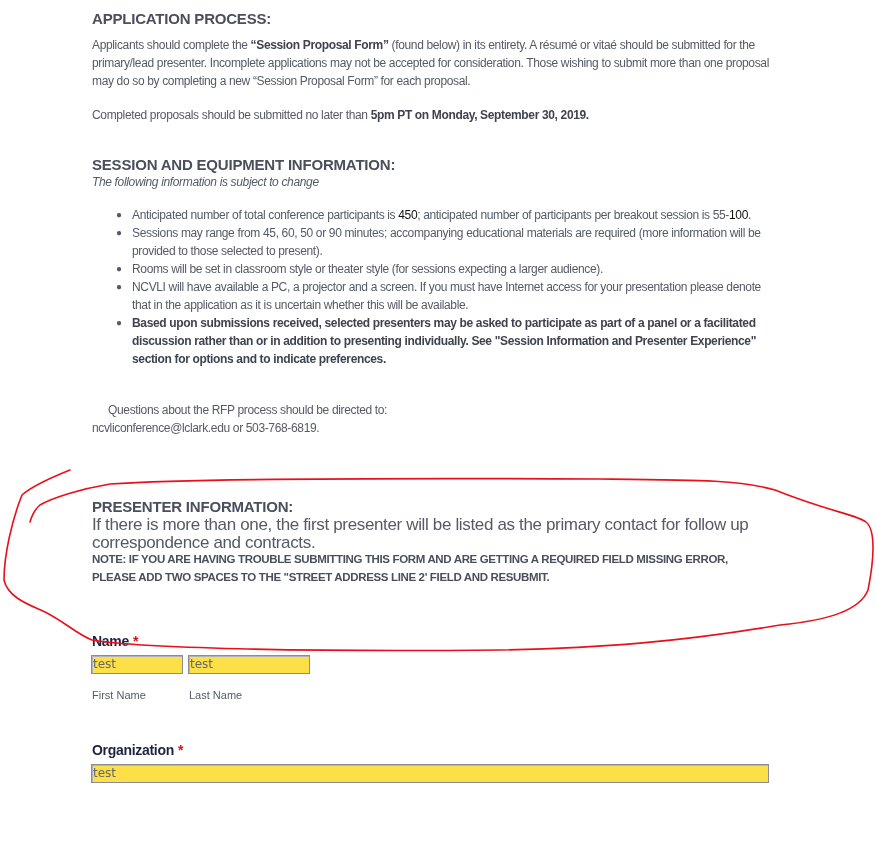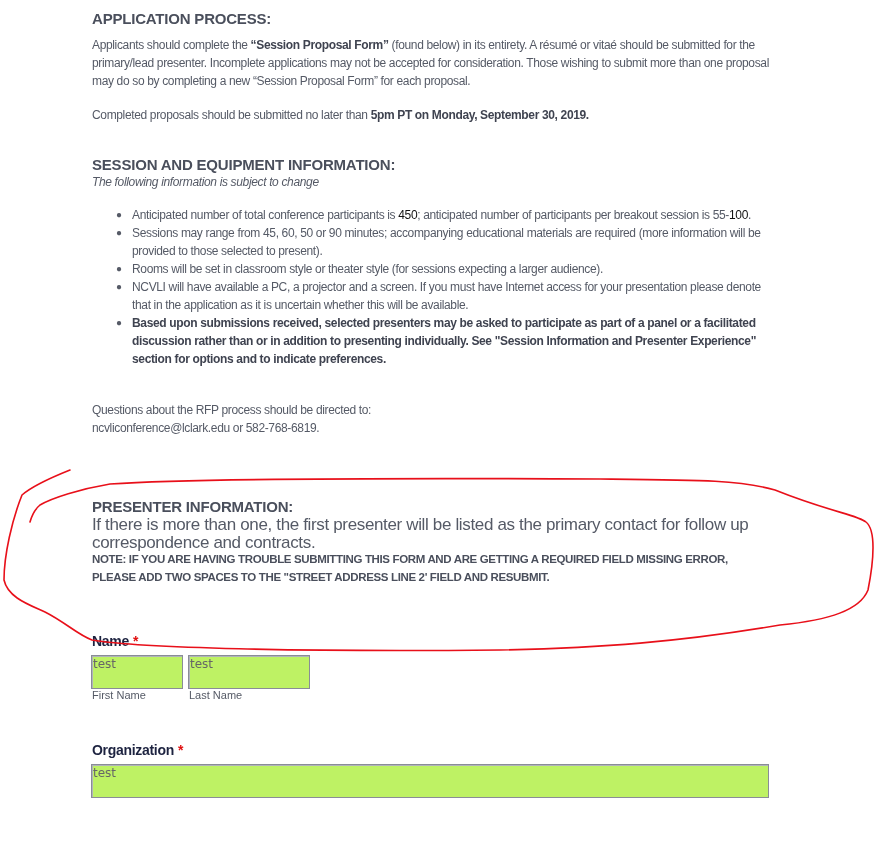--- a/index.html
+++ b/index.html
@@ -11,21 +11,21 @@
     p { margin: 0; font-size: 12px; line-height: 18px; letter-spacing: -0.35px; color: #555a66; position: absolute; left: 0; width: 690px; }
     p b, li b { color: #3f4350; }
     .italic { font-style: italic; }
     ul { margin: 0; padding: 0; list-style: none; position: absolute; left: 22px; width: 660px; }
     li { font-size: 12px; line-height: 18px; letter-spacing: -0.35px; position: relative; padding-left: 18px; color: #555a66; }
     li .bullet { position: absolute; left: 2px; top: 0; font-size: 10px; color: #555a66; }
     li .dark { color: #111; }
     li.bold { font-weight: bold; color: #3f4350; }
     .form-label { position: absolute; left: 92px; font-size: 14px; font-weight: bold; color: #1d2340; letter-spacing: -0.3px; }
     .form-label .req { color: #e01010; margin-left: 4px; }
-    .input { position: absolute; height: 34px; background: #bef264; border: 1px solid #8a8d96;
+    .input { position: absolute; height: 19px; background: #fde047; border: 1px solid #8a8d96;
              box-shadow: inset 1px 1px 0 #b0b3ba; font-family: "DejaVu Sans", sans-serif; font-size: 12px;
              color: #666; padding: 0 0 1px 1px; box-sizing: border-box; line-height: 17px; }
     .sublabel { position: absolute; font-size: 11px; color: #555a66; }
     svg.annot { position: absolute; left: 0; top: 0; pointer-events: none; }
   </style>
 </head>
 <body>
 
 <div class="content">
   <h2 style="top:10px;">APPLICATION PROCESS:</h2>
@@ -39,22 +39,22 @@
   <p class="italic" style="top:173px;">The following information is subject to change</p>
 
   <ul style="top:206px;">
     <li><span class="bullet">●</span><span>Anticipated number of total conference participants is </span><span class="dark">450</span><span>; anticipated number of participants per breakout session is 55-</span><span class="dark">100</span><span>.</span></li>
     <li><span class="bullet">●</span><span>Sessions may range from 45, 60, 50 or 90 minutes; accompanying educational materials are required (more information will be provided to those selected to present).</span></li>
     <li><span class="bullet">●</span><span>Rooms will be set in classroom style or theater style (for sessions expecting a larger audience).</span></li>
     <li><span class="bullet">●</span><span>NCVLI will have available a PC, a projector and a screen. If you must have Internet access for your presentation please denote that in the application as it is uncertain whether this will be available.</span></li>
     <li class="bold"><span class="bullet">●</span><span>Based upon submissions received, selected presenters may be asked to participate as part of a panel or a facilitated discussion rather than or in addition to presenting individually. See "Session Information and Presenter Experience" section for options and to indicate preferences.</span></li>
   </ul>
 
-  <p style="top:401px;">Questions about the RFP process should be directed to:</p>
-  <p style="top:419px;">ncvliconference@lclark.edu or 582-768-6819.</p>
+  <p style="top:401px;margin-left:16px;">Questions about the RFP process should be directed to:</p>
+  <p style="top:419px;">ncvliconference@lclark.edu or 503-768-6819.</p>
 
   <h2 style="top:498px;">PRESENTER INFORMATION:</h2>
   <p style="top:516px; font-size:17px;">If there is more than one, the first presenter will be listed as the primary contact for follow up correspondence and contracts.</p>
   <p style="top:550px; font-weight:bold; color:#4a4f5c; font-size:11.5px; width:680px;">NOTE: IF YOU ARE HAVING TROUBLE SUBMITTING THIS FORM AND ARE GETTING A REQUIRED FIELD MISSING ERROR, PLEASE ADD TWO SPACES TO THE "STREET ADDRESS LINE 2' FIELD AND RESUBMIT.</p>
 </div>
 
 <div class="form-label" style="top:633px;"><span>Name</span><span class="req">*</span></div>
 
 <div class="input" style="left:91px; top:655px; width:92px;">test</div>
 <div class="input" style="left:188px; top:655px; width:122px;">test</div>

